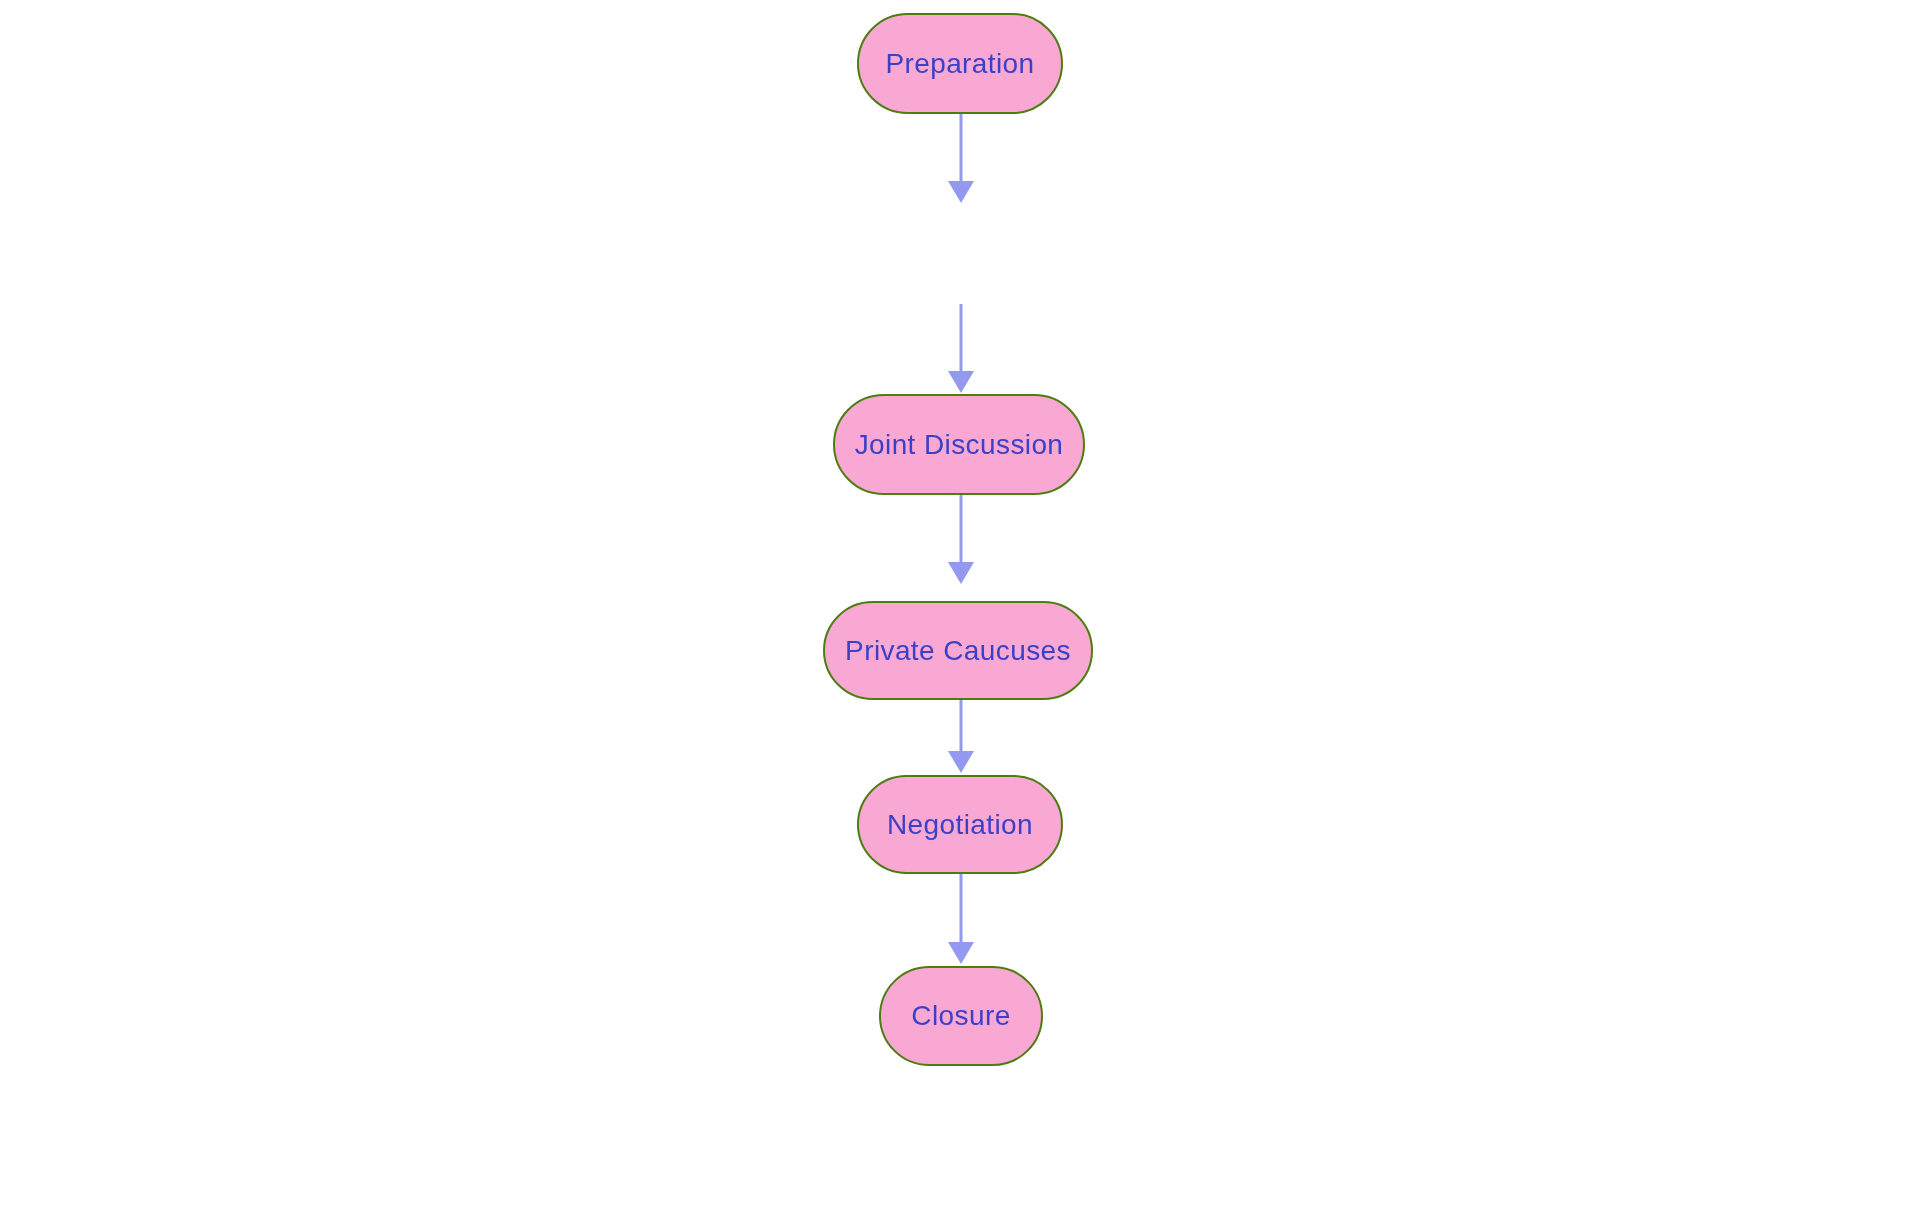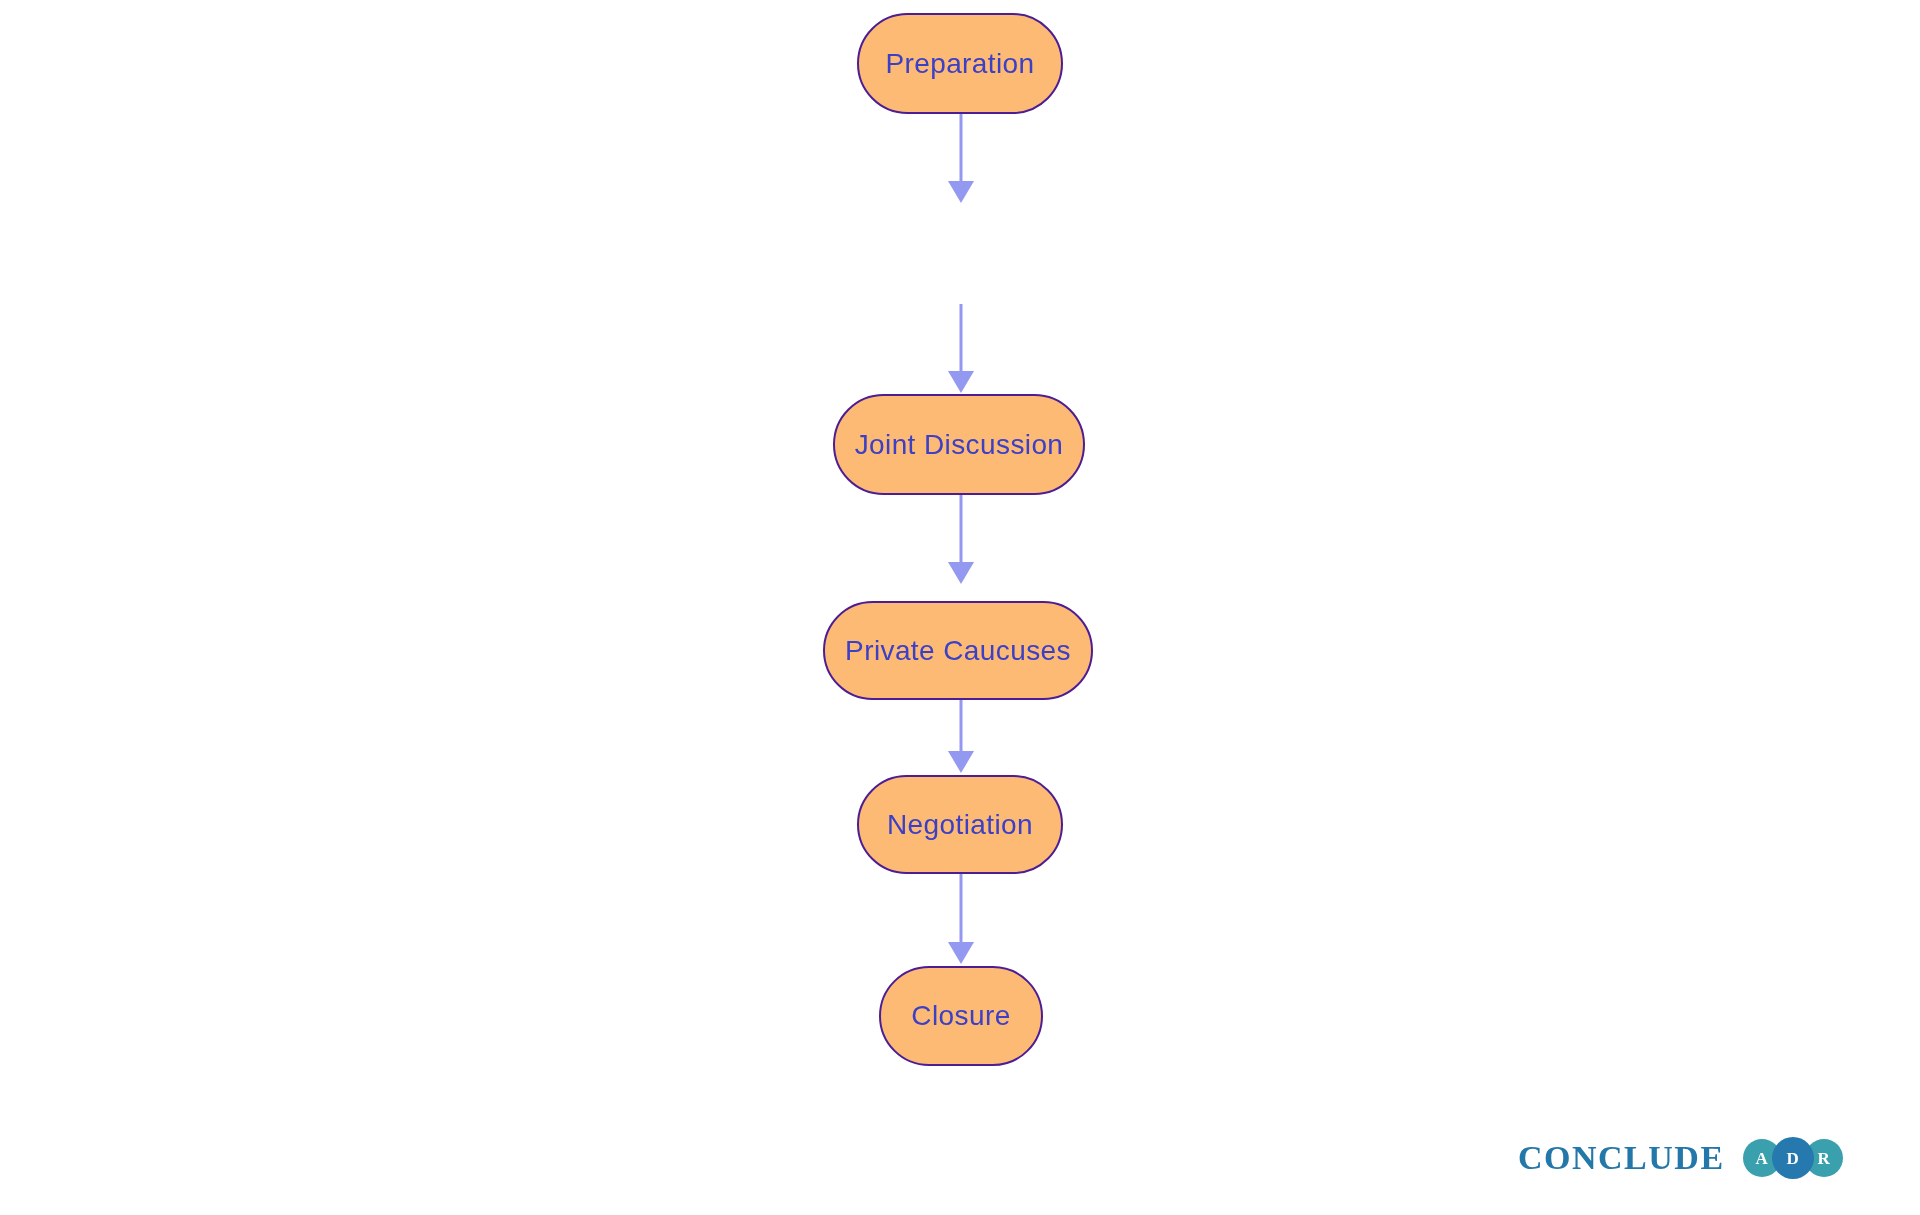--- a/index.html
+++ b/index.html
@@ -19,22 +19,22 @@
     position: absolute;
     left: 0;
     top: 0;
     width: 1920px;
     height: 1215px;
     pointer-events: none;
   }
   .node {
     position: absolute;
     box-sizing: border-box;
-    background: #fdba74;
-    border: 2px solid #4c1d95;
+    background: #f9a8d4;
+    border: 2px solid #4d7c0f;
     border-radius: 52px;
     display: flex;
     align-items: center;
     justify-content: center;
     color: #3c40c6;
     font-size: 28px;
     letter-spacing: 0.4px;
     white-space: nowrap;
   }
   .n0 { left: 857px; top: 13px;  width: 206px; height: 101px; }
@@ -117,22 +117,14 @@
   <div class="node n3">
     <span>Private Caucuses</span>
   </div>
   <div class="node n4">
     <span>Negotiation</span>
   </div>
   <div class="node n5">
     <span>Closure</span>
   </div>
 
-  <div class="logo">
-    <span class="logo-text">CONCLUDE</span>
-    <span class="badges">
-      <span class="badge badge-a">A</span>
-      <span class="badge badge-d">D</span>
-      <span class="badge badge-r">R</span>
-    </span>
-  </div>
 
 </div>
 
 </body></html>

